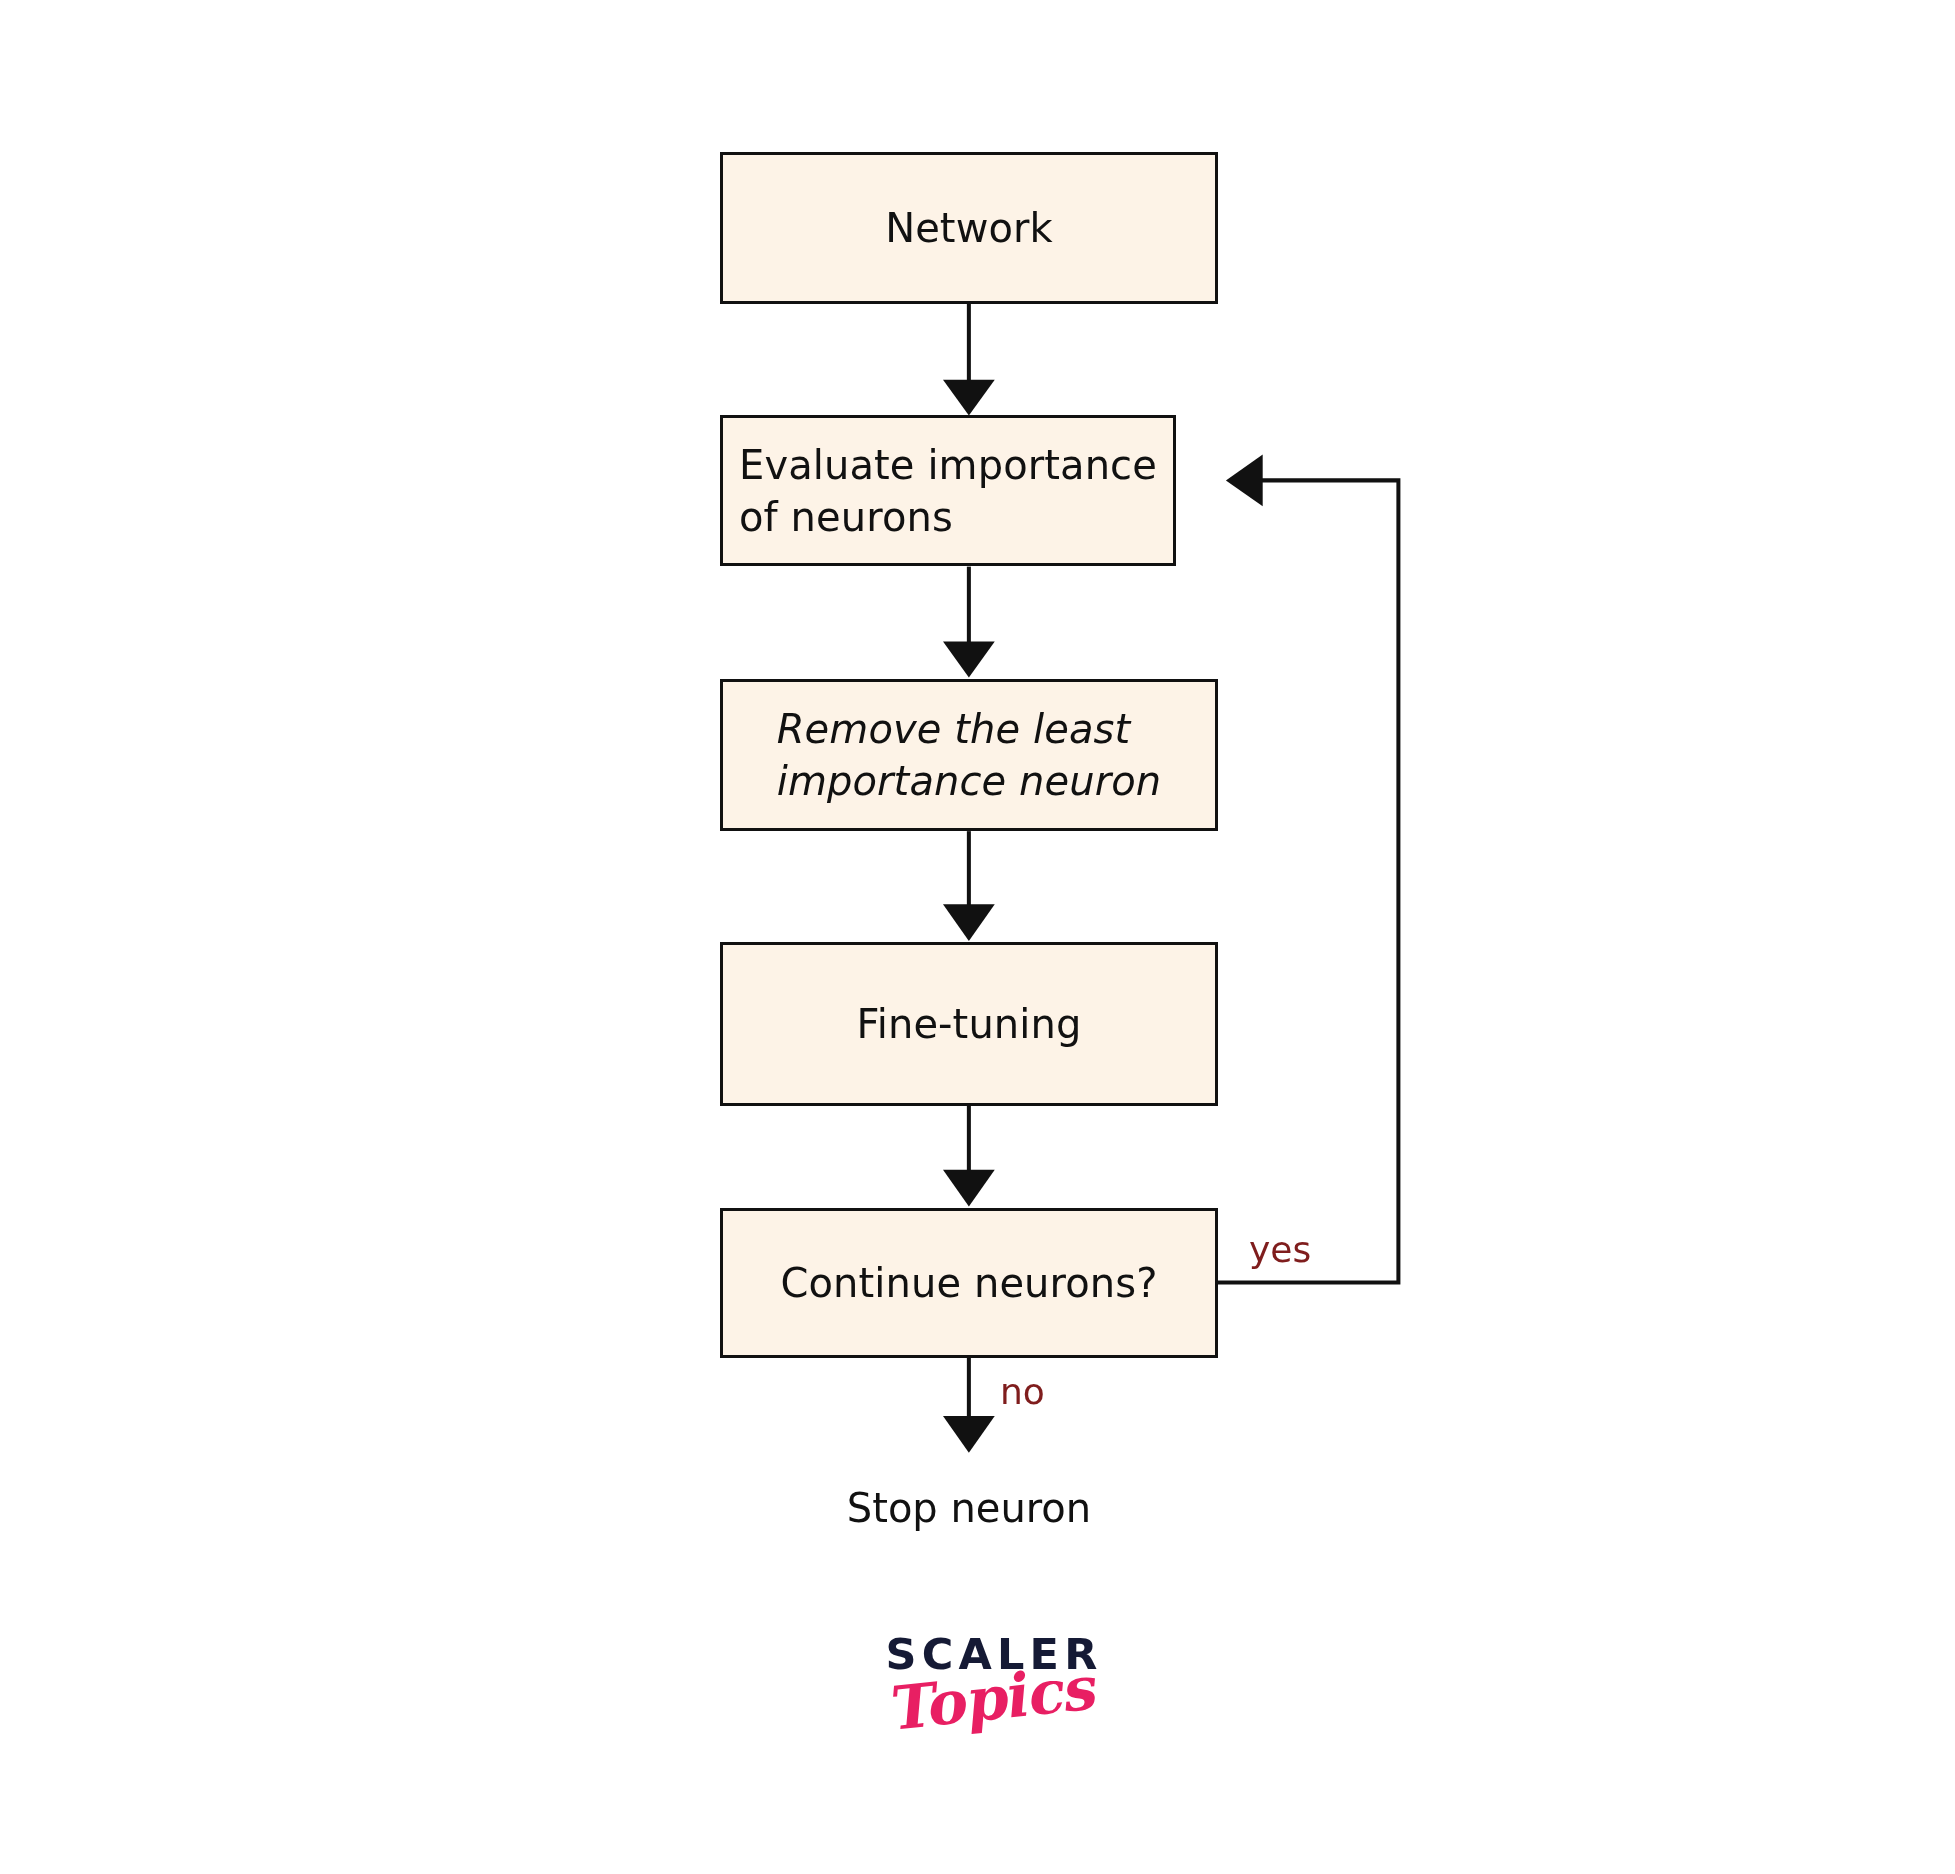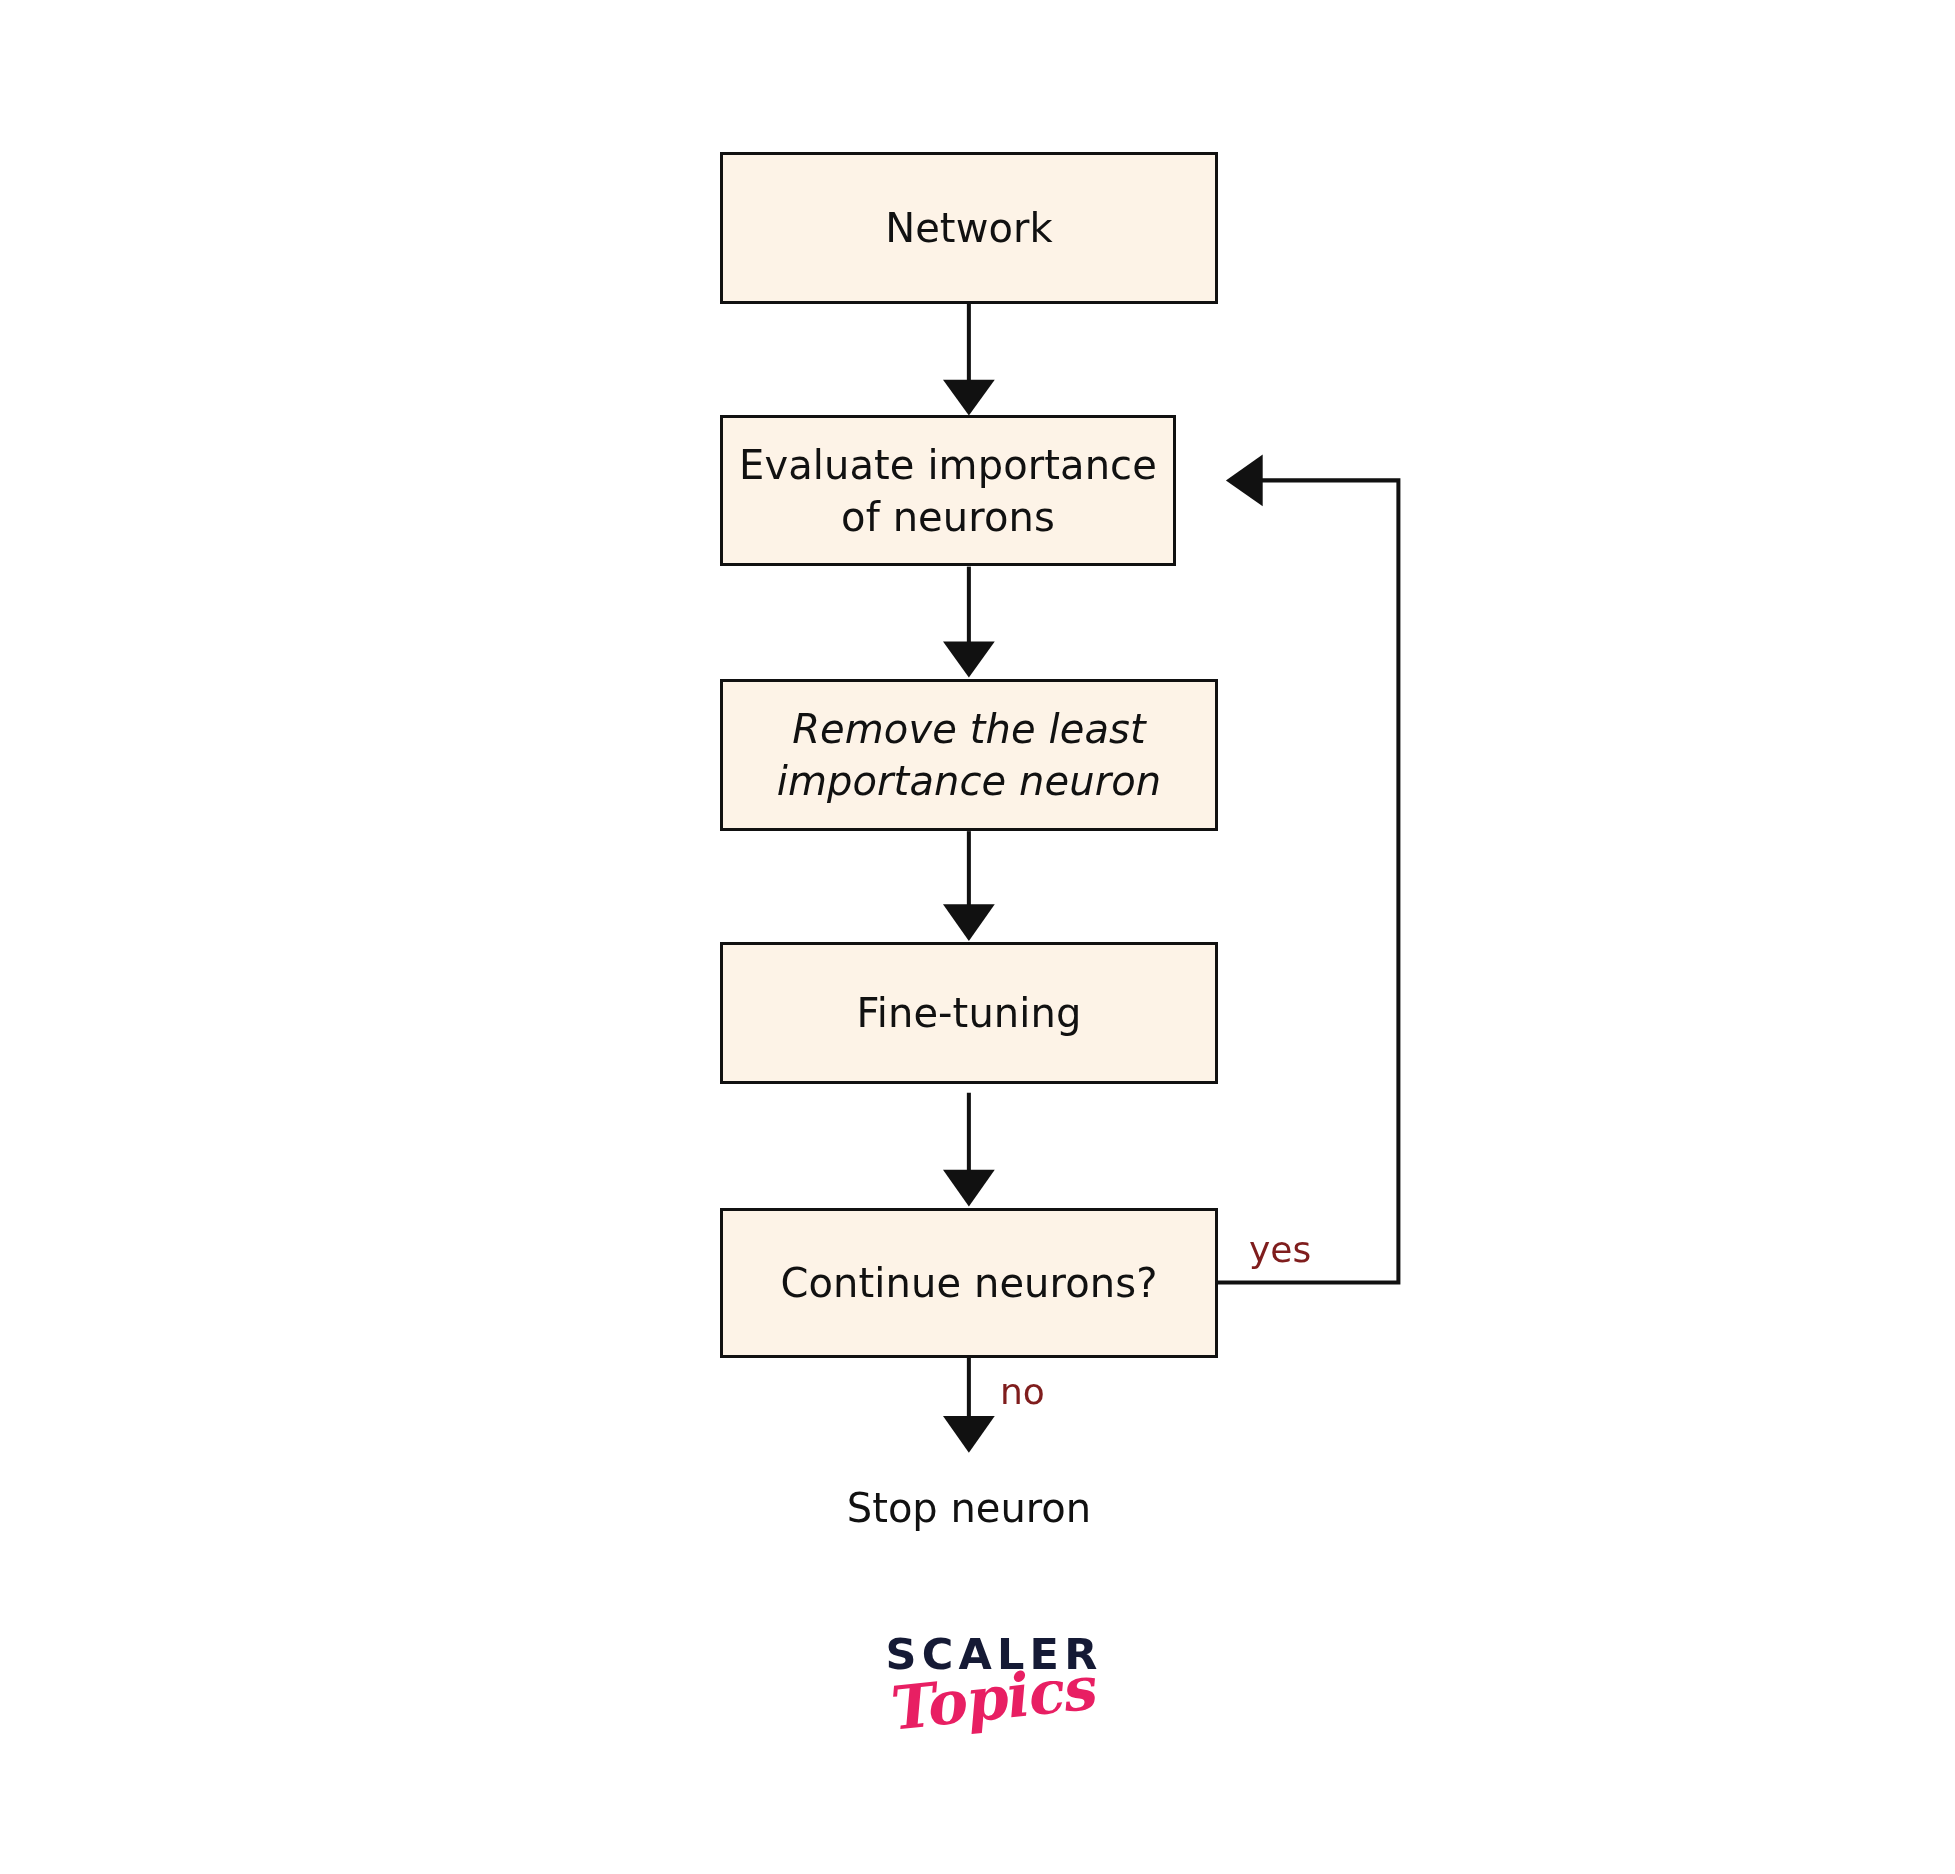--- a/index.html
+++ b/index.html
@@ -21,21 +21,21 @@
     height: 1875px;
   }
   .node {
     position: absolute;
     box-sizing: border-box;
     background: #fdf3e7;
     border: 3.5px solid #111111;
     display: flex;
     align-items: center;
     justify-content: center;
-    text-align: center;
+    text-align: left;
     color: #111111;
     font-size: 40px;
     line-height: 1.30;
     font-weight: 400;
     letter-spacing: 0.1px;
     white-space: pre-line;
   }
   .plain-label {
     position: absolute;
     color: #111111;
@@ -138,21 +138,21 @@
 <div class="node" style="left:720px; top:415px; width:456px; height:151px;">
   <span>Evaluate importance
 of neurons</span>
 </div>
 
 <div class="node" style="left:720px; top:679px; width:498px; height:152px;font-style:italic;">
   <span>Remove the least
 importance neuron</span>
 </div>
 
-<div class="node" style="left:720px; top:942px; width:498px; height:142px;">
+<div class="node" style="left:720px; top:942px; width:498px; height:164px;">
   <span>Fine-tuning</span>
 </div>
 
 <div class="node" style="left:720px; top:1208px; width:498px; height:150px;">
   <span>Continue neurons?</span>
 </div>
 
 <div class="plain-label" style="left:720px; top:1484px; width:498px;">
   <span>Stop neuron</span>
 </div>

